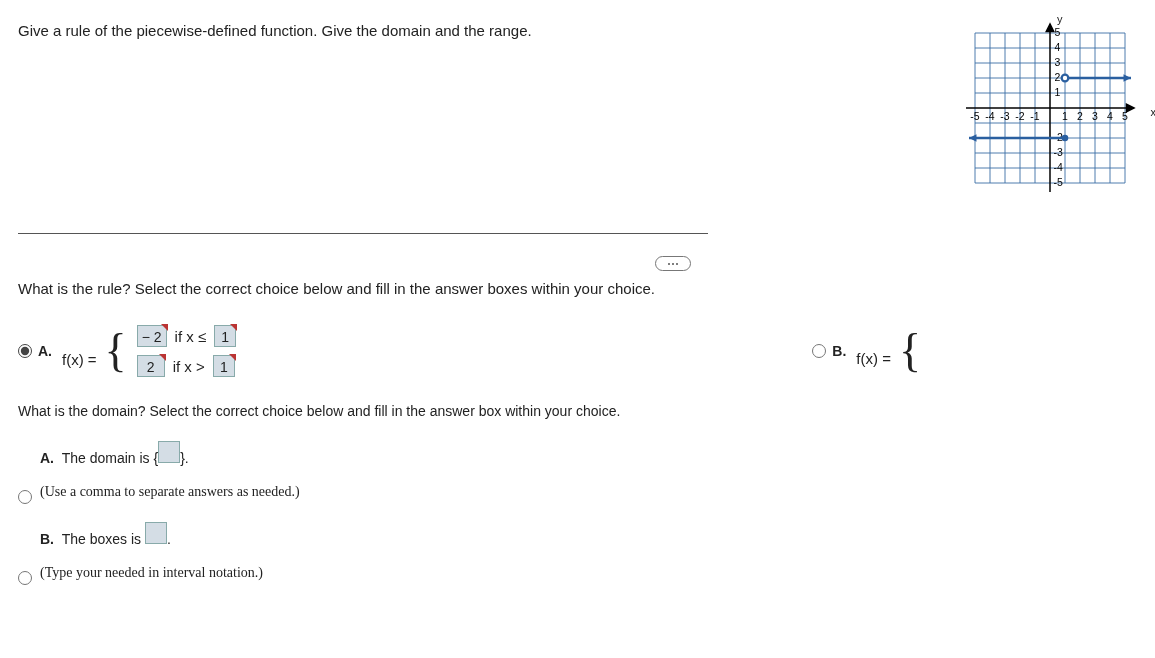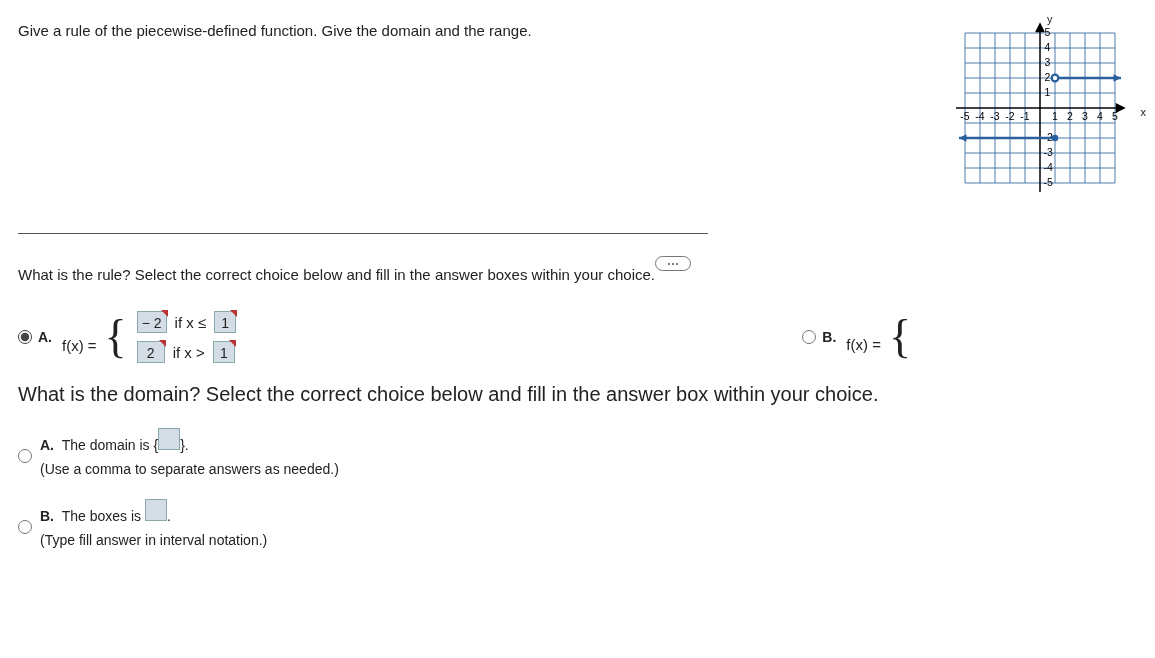--- a/index.html
+++ b/index.html
@@ -10,63 +10,63 @@
     background: #f5f6f7;
     width: 1155px;
     height: 658px;
     position: relative;
     overflow: hidden;
   }
   .page {
     background: #fff;
     width: 100%;
     height: 100%;
-    padding: 18px 20px 10px 18px;
+    padding: 18px 10px 10px 18px;
     position: relative;
   }
   .top-row { display: flex; align-items: flex-start; }
   .instruction { flex: 1; font-size: 15px; padding-top: 4px; }
   .graph-wrap { width: 185px; height: 185px; margin-right: 0; position: relative; }
   .graph-wrap svg { display: block; }
   .x-label { position: absolute; right: -11px; top: 88px; font-size: 11px; }
   .y-label { position: absolute; left: 97px; top: -5px; font-size: 11px; }
   hr.sep { border: none; border-top: 1px solid #555; margin: 30px 0 0 0; width: 690px; }
   .dots-pill {
     position: absolute; left: 655px; top: 256px;
     width: 36px; height: 15px; border: 1px solid #777; border-radius: 8px;
     background: #fff; display: flex; align-items: center; justify-content: center;
     gap: 2px;
   }
   .dots-pill span { width: 2px; height: 2px; background: #555; border-radius: 50%; }
-  .question1 { margin-top: 32px; font-size: 15px; }
+  .question1 { margin-top: 46px; font-size: 15px; }
   .choices-row { display: flex; margin-top: 28px; align-items: center; gap: 150px; }
   .choice { display: flex; align-items: center; gap: 6px; }
   input[type="radio"] { width: 14px; height: 14px; accent-color: #444; }
   .label-letter { font-weight: bold; margin-right: 4px; }
   .fx { font-size: 15px; margin-top: 16px; }
   .brace {
     font-size: 46px; font-family: "Times New Roman", serif;
     line-height: 0.9; margin: 0 4px 0 2px; font-weight: 100;
   }
   .piece-col { display: flex; flex-direction: column; gap: 8px; }
   .piece-line { display: flex; align-items: center; gap: 8px; font-size: 15px; }
   .ans-box {
     display: inline-block; min-width: 28px; height: 22px; line-height: 22px;
     background: #d4dde5; border: 1px solid #8aa; text-align: center;
     font-size: 14px; position: relative; padding: 0 4px;
   }
   .ans-box.small { min-width: 22px; }
   .ans-box.empty { background: #d4dde5; }
   .flag { position: absolute; top: -2px; right: -2px; width: 0; height: 0;
     border-left: 7px solid transparent; border-top: 7px solid #b33; }
-  .question2 { margin-top: 20px; font-size: 20px; }
+  .question2 { margin-top: 26px; font-size: 14px; }
   .domain-choices { margin-top: 22px; }
-  .domain-choice { display: flex; align-items: center; gap: 8px; margin-bottom: 18px; }
+  .domain-choice { display: flex; align-items: flex-end; gap: 8px; margin-bottom: 18px; }
   .domain-choice .text { line-height: 1.6; }
-  .hint { font-size: 14px; margin-top: 2px; }
+  .hint { font-size: 14px; margin-top: 12px; font-family: Liberation Serif, serif; }
 </style>
 </head>
 <body>
 
 <div class="page">
 
   <div class="top-row">
     <div class="instruction">Give a rule of the piecewise-defined function. Give the domain and the range.</div>
 
     <div class="graph-wrap">
@@ -185,18 +185,18 @@
         <span>The domain is {</span><span class="ans-box empty small"></span><span>}.</span>
         <div class="hint">(Use a comma to separate answers as needed.)</div>
       </div>
     </div>
 
     <div class="domain-choice">
       <input type="radio" name="domain" style="margin-top: 3px;">
       <div class="text">
         <span class="label-letter">B.</span>
         <span>The boxes is </span><span class="ans-box empty small"></span><span>.</span>
-        <div class="hint">(Type fill answer in interval notation.)</div>
+        <div class="hint">(Type your needed in interval notation.)</div>
       </div>
     </div>
   </div>
 
 </div>
 
 </body></html>

